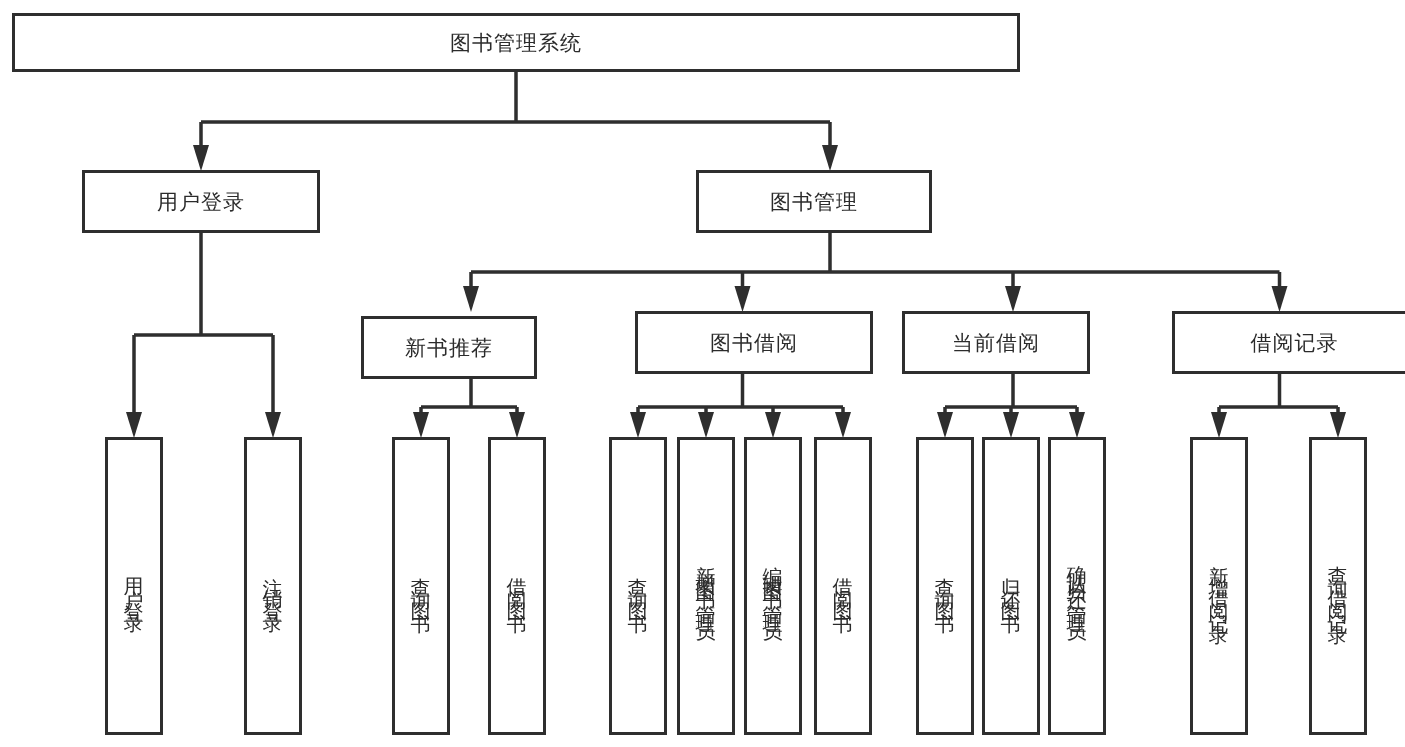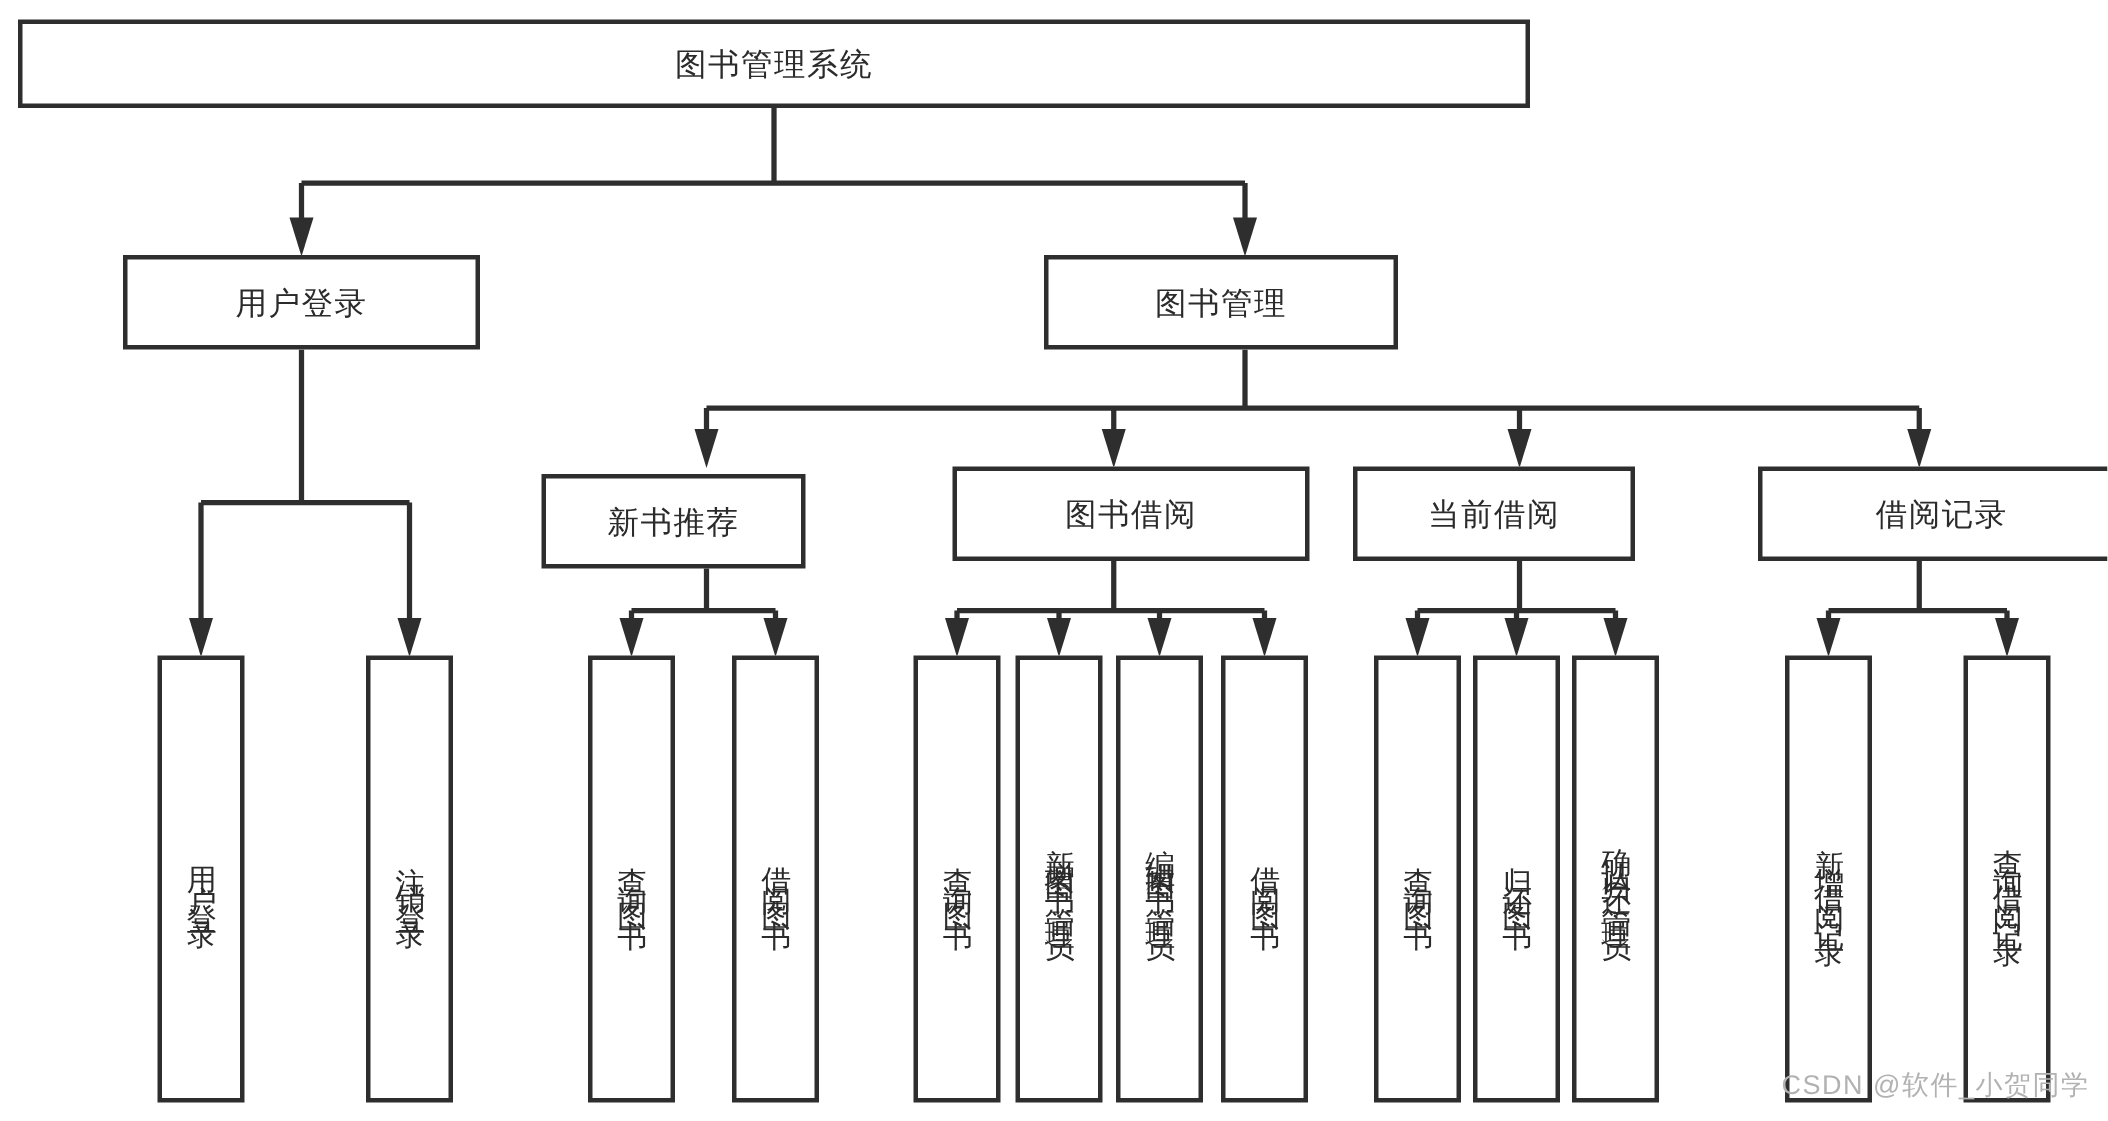--- a/index.html
+++ b/index.html
@@ -139,14 +139,13 @@
       <div class="node v long" style="left: 1048px; top: 437px; width: 58px; height: 298px;">
         <span class="lbl">确认归还（管理员）</span>
       </div>
       <div class="node v" style="left: 1190px; top: 437px; width: 58px; height: 298px;">
         <span class="lbl">新增借阅记录</span>
       </div>
       <div class="node v" style="left: 1309px; top: 437px; width: 58px; height: 298px;">
         <span class="lbl">查询借阅记录</span>
       </div>
     </div>
-  <div class="watermark">CSDN @软件_小贺同学</div>
 </div>
 
 </body></html>

